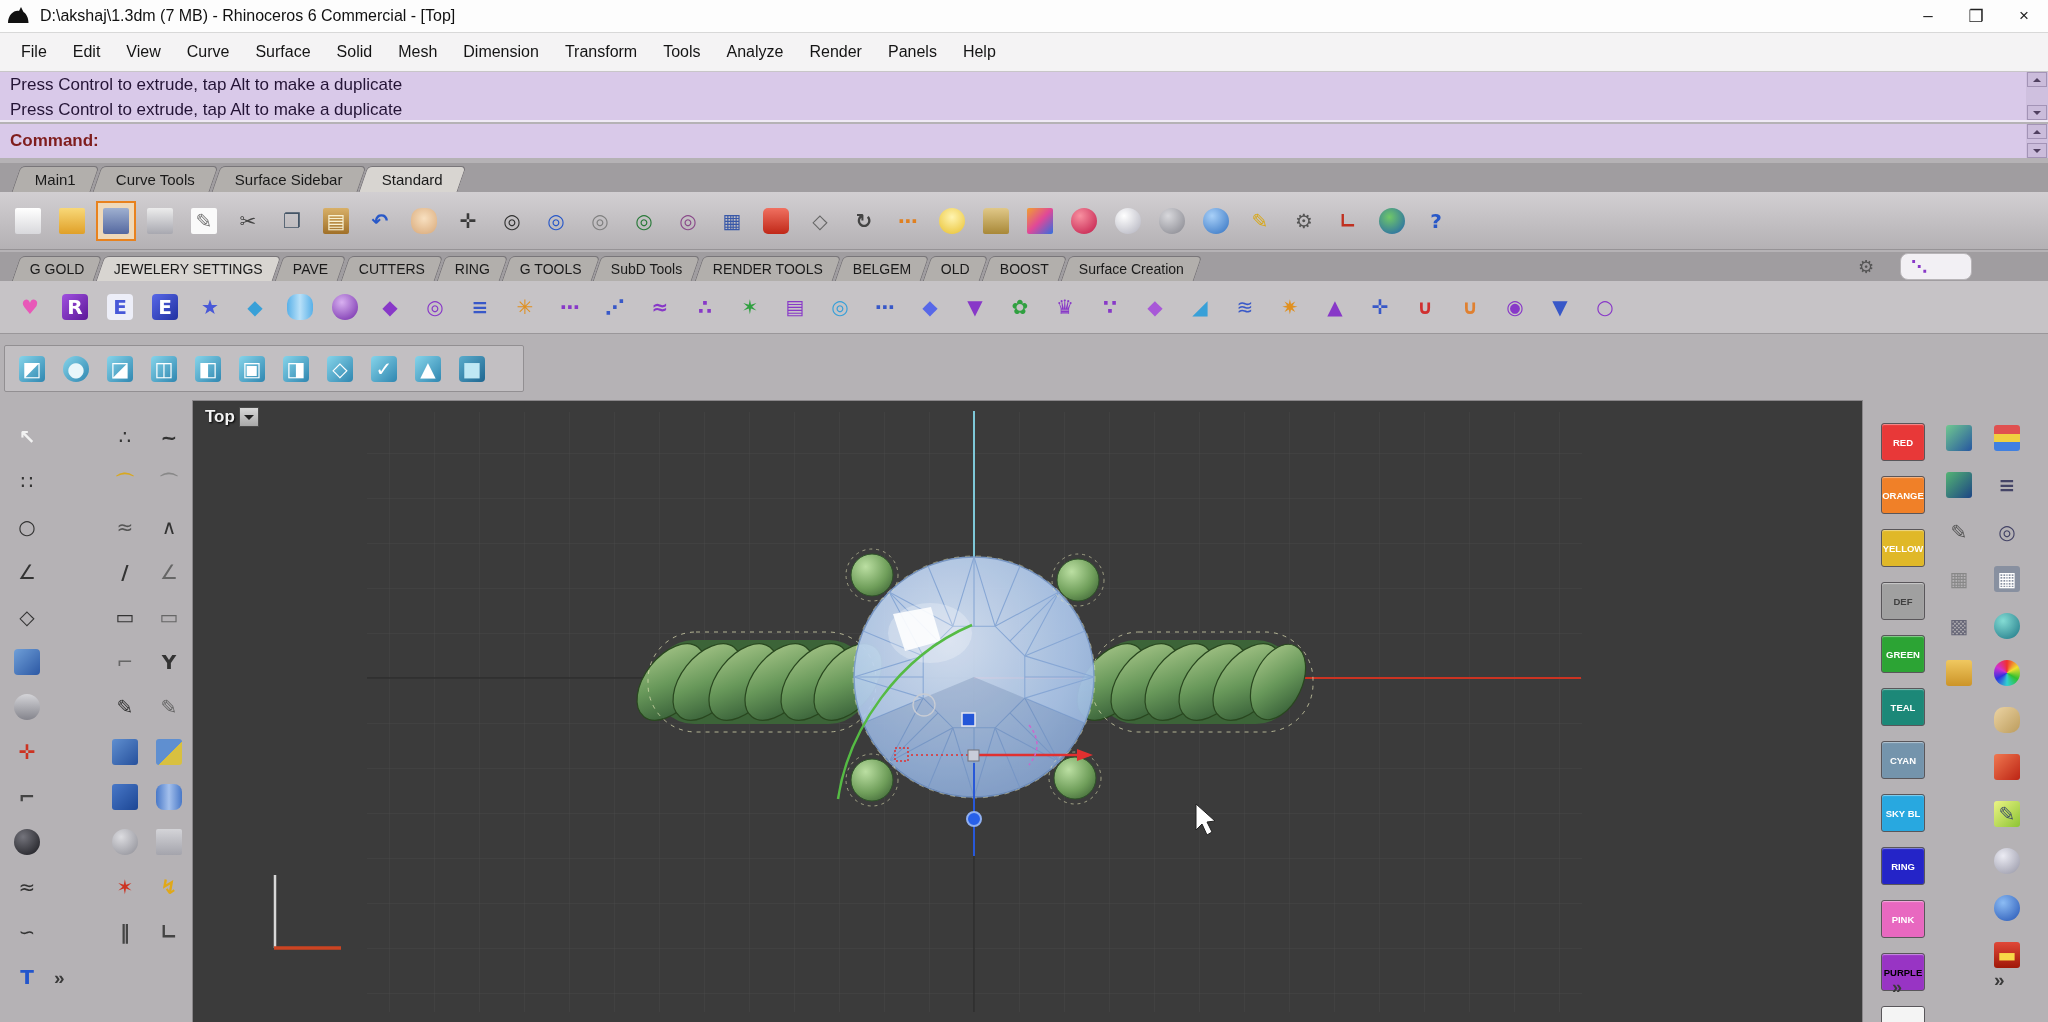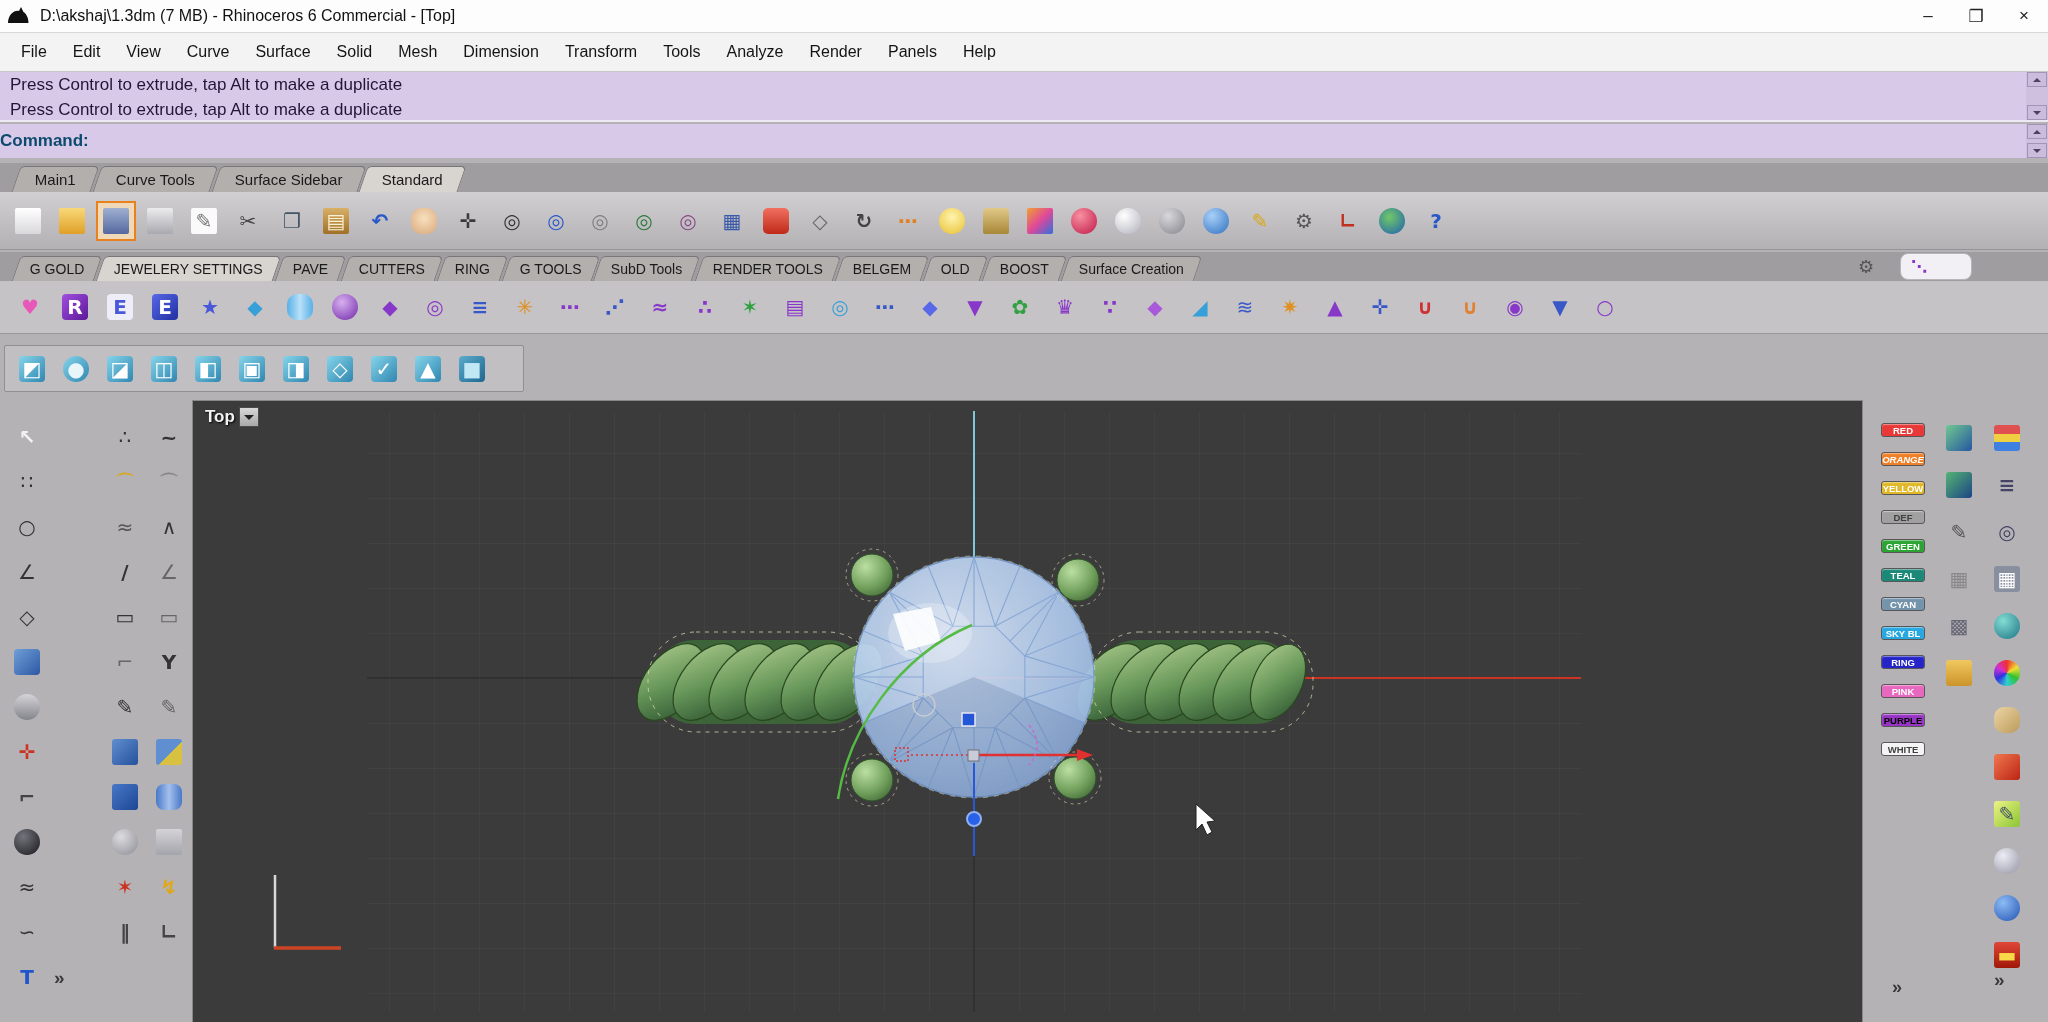--- a/index.html
+++ b/index.html
@@ -21,21 +21,21 @@
   .menu-item{padding:7px 13px;font-size:16px;color:#141414;}
 
   
   .command-area{position:absolute;top:72px;left:0;width:100%;height:91px;background:var(--window-bg,#b5b2b5);}
   .cmd-history{position:absolute;left:0;top:0;width:100%;height:50px;background:var(--command-bg,#d9c9e9);
     border-bottom:2px solid #efe9f5;overflow:hidden;}
   .cmd-line{height:25px;line-height:25px;padding-left:10px;font-size:17px;color:var(--command-text,#241436);}
   .cmd-line:first-child{margin-top:-6px;}
   .cmd-prompt{position:absolute;left:0;top:52px;width:100%;height:34px;background:var(--command-bg,#d9c9e9);
     display:flex;align-items:center;}
-  .cmd-label{font-weight:bold;font-size:17px;color:#0c4a6e;padding-left:0;}
+  .cmd-label{font-weight:bold;font-size:17px;color:#7f1d1d;padding-left:10px;}
   .cmd-input{flex:1;height:100%;background:transparent;border:none;outline:none;font-size:17px;color:#241436;}
   .cmd-scroll{position:absolute;right:0;top:0;height:100%;width:22px;background:#cfc0df;
     display:flex;flex-direction:column;justify-content:space-between;align-items:center;}
   .sb{width:20px;height:15px;background:#cbbcdb;border:1px solid #a393b6;display:flex;align-items:center;justify-content:center;}
   .sb::before{content:"";border:4px solid transparent;display:block;}
   .sb.up::before{border-bottom-color:#504060;margin-top:-4px;}
   .sb.down::before{border-top-color:#504060;margin-bottom:-4px;}
 
   
   .tabs-row{position:absolute;left:0;width:100%;background:#a09da0;display:flex;align-items:flex-end;padding-left:16px;}
@@ -80,21 +80,21 @@
     outline:1px solid #8a878a;}
   .vp-svg{position:absolute;left:0;top:0;}
   .vp-label{position:absolute;left:12px;top:6px;display:flex;align-items:center;gap:4px;z-index:5;}
   .vp-label .vlabel{color:#f2f2f2;font-weight:bold;font-size:17px;text-shadow:1px 1px 2px #000;}
   .vdrop{width:20px;height:20px;background:linear-gradient(#d8d8d8,#a8a8a8);border:1px solid #4a4a4a;
     display:flex;align-items:center;justify-content:center;}
   .vdrop::before{content:"";border:5px solid transparent;border-top-color:#222;margin-top:5px;}
 
   .right-panel{position:absolute;left:1868px;top:0;width:180px;height:621px;background:var(--window-bg,#b5b2b5);}
   .swatch-col{position:absolute;left:13px;top:22px;display:flex;flex-direction:column;gap:15px;}
-  .swatch{width:44px;height:14px;border:1px solid #59565a;border-radius:3px;display:flex;align-items:center;
+  .swatch{width:44px;height:38px;border:1px solid #59565a;border-radius:3px;display:flex;align-items:center;
     justify-content:center;cursor:default;box-shadow:inset 0 1px 1px rgba(255,255,255,.45);}
   .swatch span{font-size:9.5px;font-weight:bold;letter-spacing:0;}
   .swatch-expander{position:absolute;left:24px;top:576px;font-size:18px;font-weight:bold;color:#3a3a3a;background:none;border:none;}
   .rp-col{position:absolute;top:17px;display:flex;flex-direction:column;gap:7px;}
   #rp-a{left:71px;} #rp-b{left:119px;}
   .rp-col .tool-icon{width:40px;height:40px;}
   .rp-expander{position:absolute;left:126px;top:568px;font-size:19px;font-weight:bold;color:#3a3a3a;background:none;border:none;}
 </style>
 </head>
 <body>
@@ -842,21 +842,21 @@
       </svg>
     </div>
 
     <div class="right-panel">
       <div class="swatch-col">
 
           <button class="swatch" title="RED" style="background: rgb(232, 56, 56); color: rgb(255, 255, 255);">
             <span>RED</span>
           </button>
 
-          <button class="swatch" title="ORANGE" style="background: rgb(240, 128, 40); color: rgb(255, 255, 255); font-style: italic;">
+          <button class="swatch" title="ORANGE" style="background: rgb(240, 128, 40); color: rgb(255, 255, 255);">
             <span>ORANGE</span>
           </button>
 
           <button class="swatch" title="YELLOW" style="background: rgb(224, 184, 40); color: rgb(255, 255, 255);">
             <span>YELLOW</span>
           </button>
 
           <button class="swatch" title="DEF" style="background: rgb(160, 160, 160); color: rgb(64, 64, 64);">
             <span>DEF</span>
           </button>

